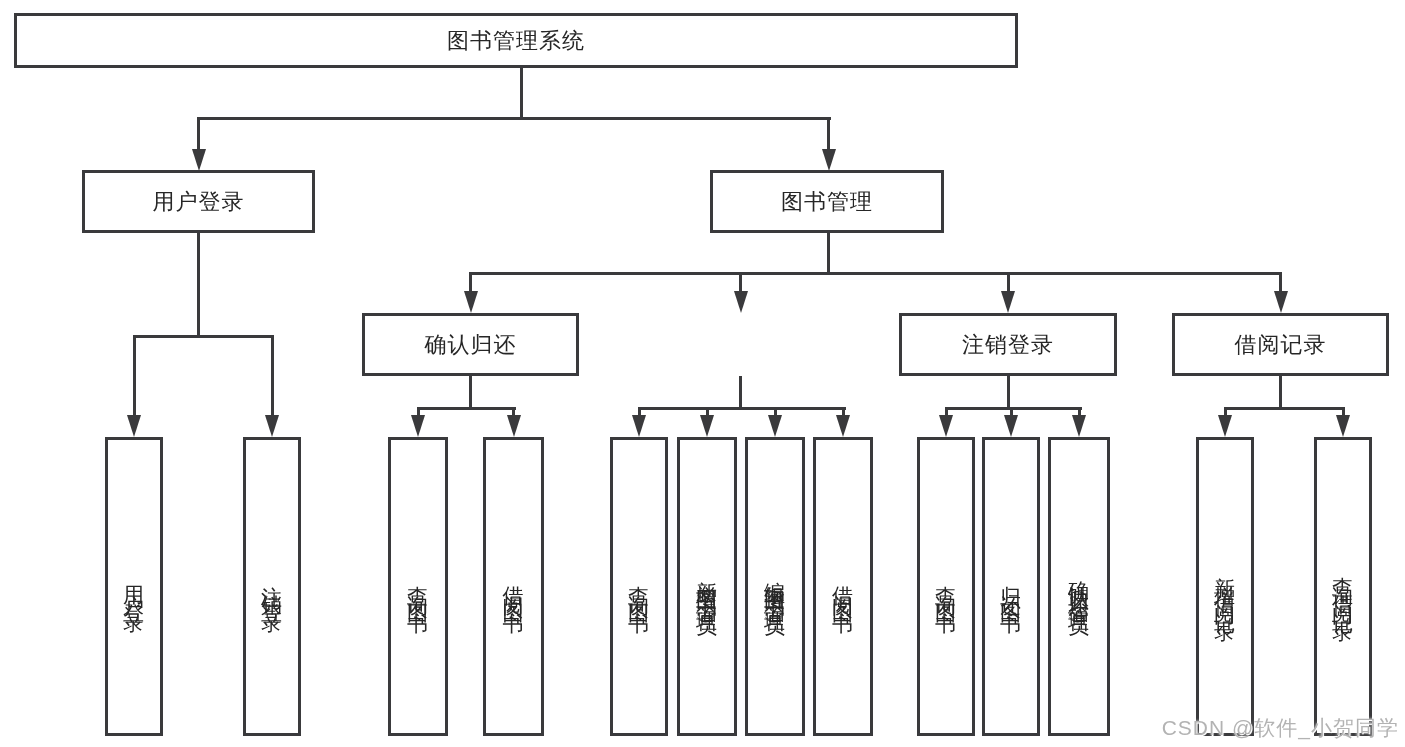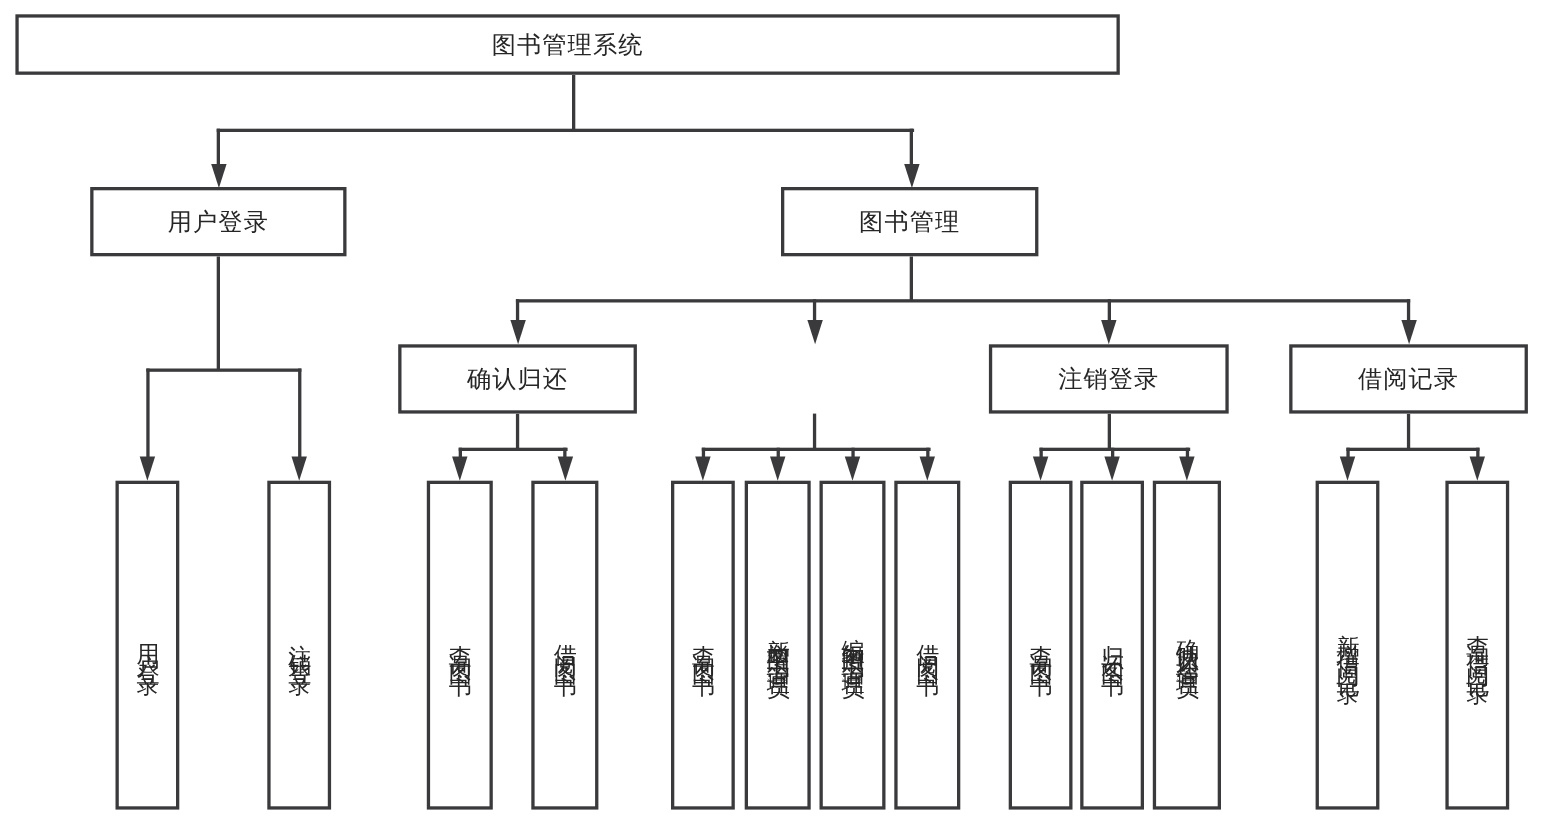--- a/index.html
+++ b/index.html
@@ -54,20 +54,21 @@
     color: var(--watermark, #b3b3b3);
     letter-spacing: 1px;
     z-index: 5;
     text-shadow: 0 0 3px #ffffff, 1px 1px 0 #ffffff;
   }
 </style>
 </head>
 <body>
 
 <div id="stage">
+  <div class="watermark">CSDN @软件_小贺同学</div>
 <div class="cline" style="left: 520px; top: 68px; width: 3px; height: 51px;"></div>
     <div class="cline" style="left: 197px; top: 117px; width: 634px; height: 3px;"></div>
     <div class="cline" style="left: 197px; top: 117px; width: 3px; height: 34px;"></div>
     <div class="cline" style="left: 827px; top: 117px; width: 3px; height: 34px;"></div>
     <div class="cline" style="left: 197px; top: 233px; width: 3px; height: 104px;"></div>
     <div class="cline" style="left: 132.5px; top: 335px; width: 141px; height: 3px;"></div>
     <div class="cline" style="left: 132.5px; top: 335px; width: 3px; height: 82px;"></div>
     <div class="cline" style="left: 270.5px; top: 335px; width: 3px; height: 82px;"></div>
     <div class="cline" style="left: 827px; top: 233px; width: 3px; height: 41px;"></div>
     <div class="cline" style="left: 469px; top: 272px; width: 813px; height: 3px;"></div>

